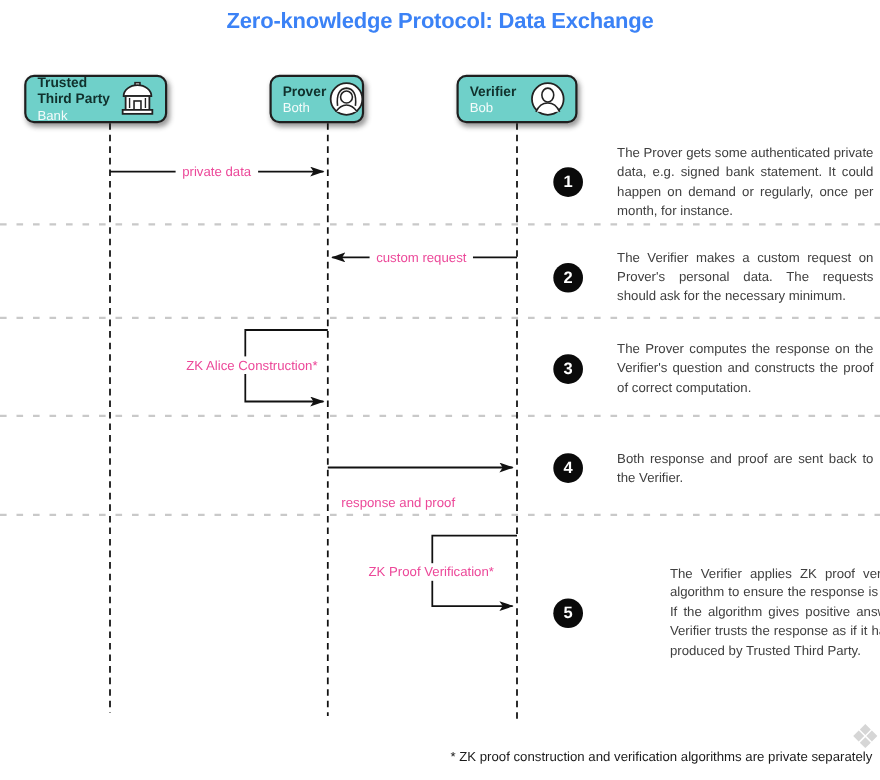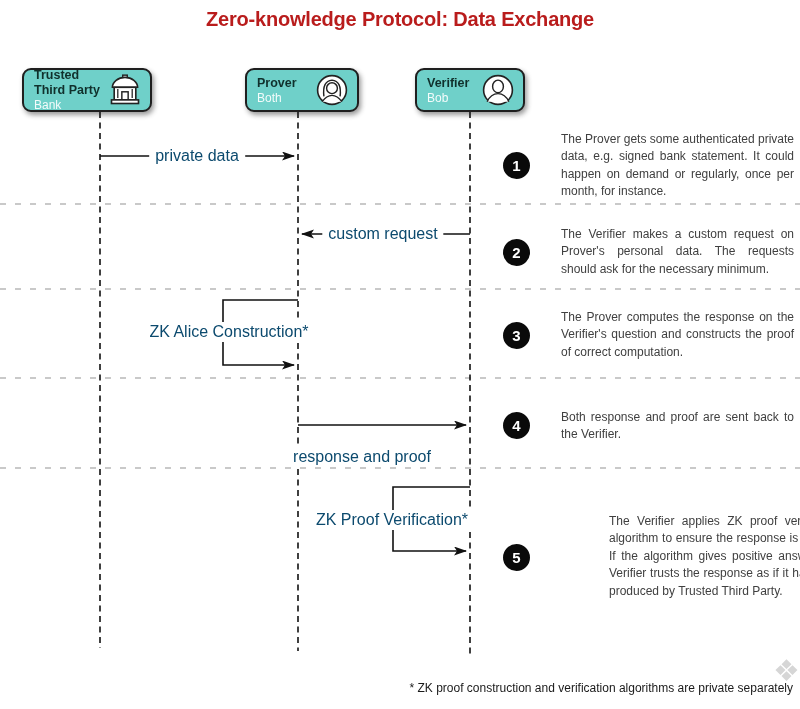--- a/index.html
+++ b/index.html
@@ -2,36 +2,36 @@
 <html><head>
 <meta charset="utf-8">
 <style>
   html,body{margin:0;padding:0;background:#ffffff;}
   .canvas{
     position:relative;width:800px;height:709px;background:#ffffff;
     font-family:"Liberation Sans",sans-serif;overflow:hidden;
   }
   .title{
     position:absolute;top:8px;left:0;width:800px;text-align:center;
-    font-size:20px;font-weight:700;color:#b91c1c;letter-spacing:-0.2px;
+    font-size:20px;font-weight:700;color:#3b82f6;letter-spacing:-0.2px;
   }
   svg.overlay{position:absolute;left:0;top:0;z-index:1;pointer-events:none;}
   .actor{
     position:absolute;top:68px;height:44px;z-index:3;
     background:#6fd0c9;border:2px solid #1f1f1f;border-radius:9px;
     box-shadow:2px 3px 5px rgba(30,30,30,0.45);
     display:flex;align-items:center;justify-content:space-between;
     box-sizing:border-box;padding:0 7px 0 10px;
   }
   .actor-name{font-size:12.5px;font-weight:700;color:#10302c;line-height:15px;}
   .actor-sub{font-size:12px;color:rgba(255,255,255,0.92);line-height:14px;}
   .actor-icon{display:flex;align-items:center;}
   .msg-label{
     position:absolute;z-index:2;transform:translate(-50%,-50%);
-    background:#ffffff;padding:1px 6px;font-size:16px;color:#0c4a6e;white-space:nowrap;
+    background:#ffffff;padding:1px 6px;font-size:12px;color:#ec4899;white-space:nowrap;
   }
   .step-circle{
     position:absolute;z-index:2;width:27px;height:27px;border-radius:50%;
     background:#0a0a0a;color:#ffffff;display:flex;align-items:center;justify-content:center;
     font-size:15px;font-weight:700;
   }
   .step-text{
     position:absolute;z-index:2;left:561px;width:233px;
     font-size:12px;line-height:17.4px;color:#404040;text-align:justify;
   }
@@ -94,21 +94,21 @@
         <path d="M6,17 A14,11 0 0 1 34,17 Z" fill="#ffffff" stroke="#222" stroke-width="1.8"></path>
         <rect x="8" y="17" width="24" height="14" fill="#ffffff" stroke="#222" stroke-width="1.8"></rect>
         <rect x="16.5" y="22" width="7" height="9" fill="#ffffff" stroke="#222" stroke-width="1.6"></rect>
         <line x1="12" y1="19" x2="12" y2="29" stroke="#222" stroke-width="1.4"></line>
         <line x1="28" y1="19" x2="28" y2="29" stroke="#222" stroke-width="1.4"></line>
         <rect x="5" y="31" width="30" height="4" fill="#ffffff" stroke="#222" stroke-width="1.8"></rect>
       </svg>
     </span>
   </div>
 
-  <div class="actor" style="left:245px;width:114px;">
+  <div class="actor" style="left:245px;width:86px;">
     <div class="actor-text">
       <div class="actor-name">Prover</div>
       <div class="actor-sub">Both</div>
     </div>
     <span class="actor-icon">
       <svg width="36" height="36" viewBox="0 0 40 40">
         <circle cx="20" cy="20" r="16" fill="#ffffff" stroke="#222" stroke-width="1.8"></circle>
         <path d="M11,27 Q9,10 20,9 Q31,10 29,27" fill="#ffffff" stroke="#222" stroke-width="1.6"></path>
         <circle cx="20" cy="18" r="6" fill="#ffffff" stroke="#222" stroke-width="1.6"></circle>
         <path d="M9,33 Q14,26 20,26 Q26,26 31,33" fill="#ffffff" stroke="#222" stroke-width="1.6"></path>

